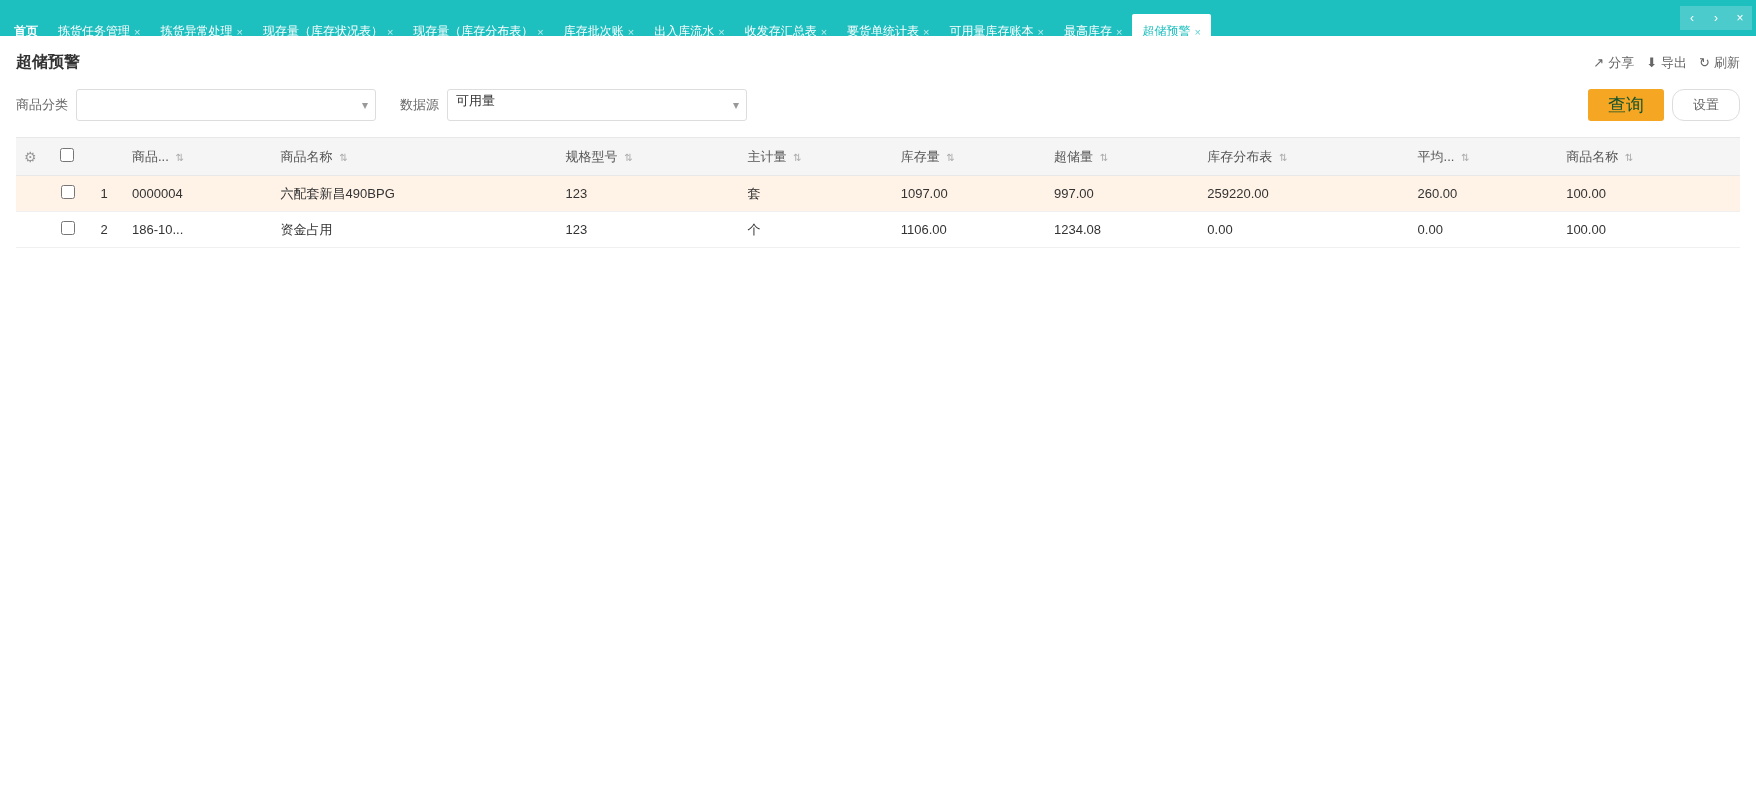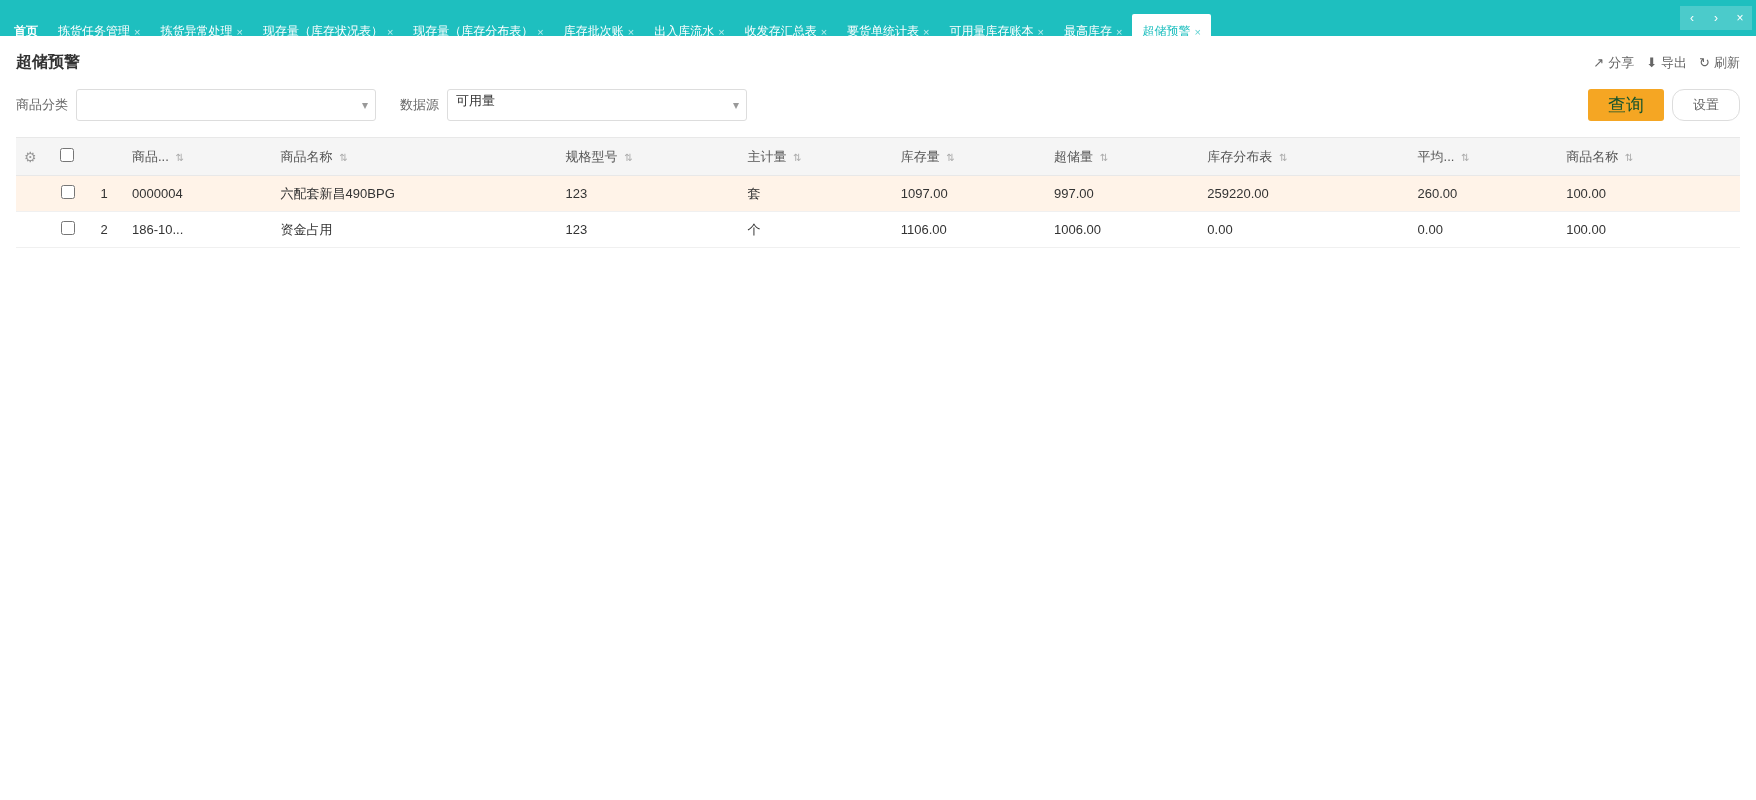--- a/index.html
+++ b/index.html
@@ -380,21 +380,21 @@
       <td class="gear-cell"></td>
       <td class="checkbox-cell">
         <input type="checkbox" style="">
       </td>
       <td class="row-num">2</td>
       <td>186-10...</td>
       <td>资金占用</td>
       <td>123</td>
       <td>个</td>
       <td>1106.00</td>
-      <td>1006.00</td>
+      <td>1234.08</td>
       <td>0.00</td>
       <td>0.00</td>
       <td>100.00</td>
     </tr>
       </tbody>
   </table>
 
 </div>
 
 </body></html>

